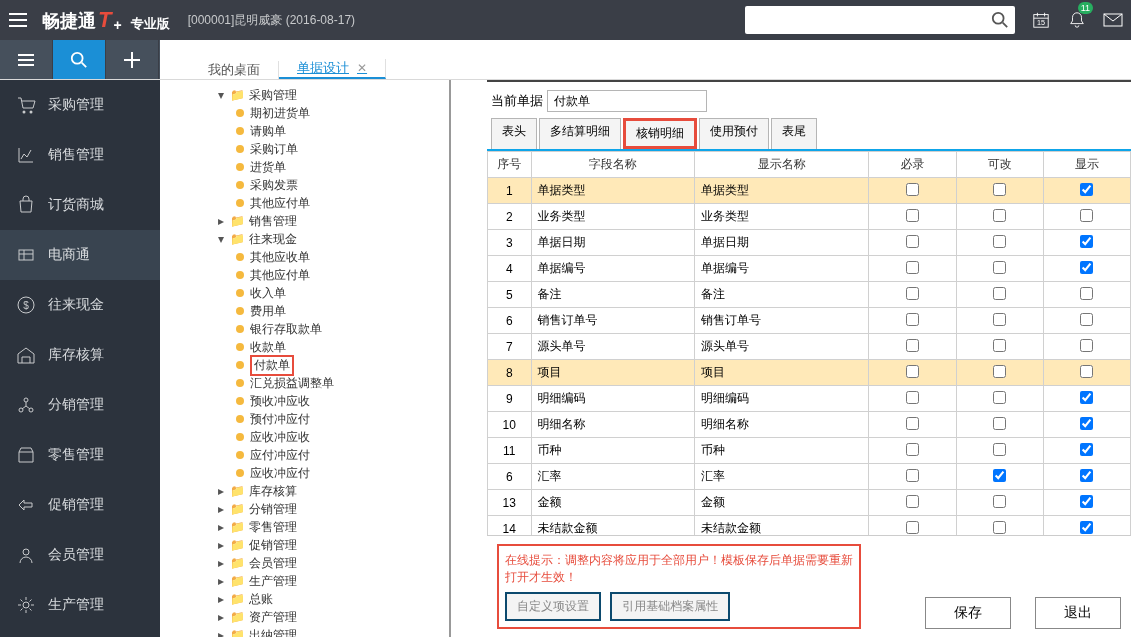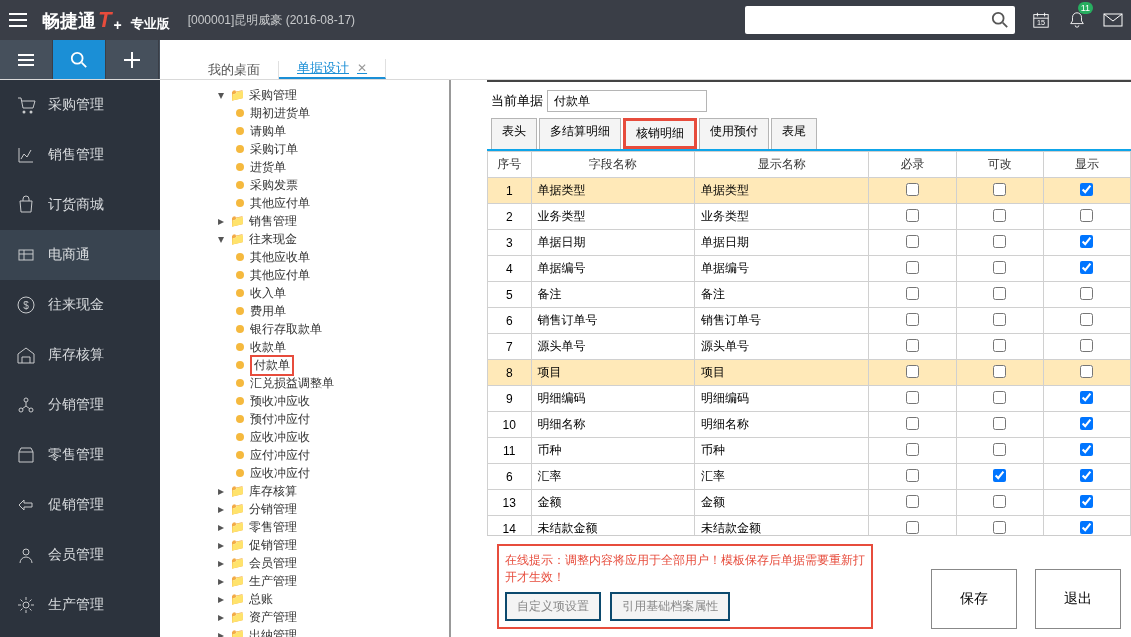--- a/index.html
+++ b/index.html
@@ -67,21 +67,21 @@
     .col-disp { width: 160px; }
     .col-chk { width: 80px; }
     .chk { width: 13px; height: 13px; }
     tr.sel { background: #ffe9b8; }
 
     
     .footer { border-top: 1px solid #ccc; padding: 8px 10px; display: flex; align-items: flex-end; }
     .advice-box { border: 2px solid #e74c3c; padding: 6px; flex: 1; margin-right: 40px; }
     .advice { color: #e74c3c; font-size: 12px; margin-bottom: 6px; }
     .small-btn { border: 2px solid #0c4a6e; background: #f4f4f4; padding: 4px 10px; font-size: 12px; color: #888; cursor: pointer; margin-right: 6px; }
-    .big-btn { border: 1px solid #888; background: #fff; padding: 20px 28px; font-size: 14px; cursor: pointer; margin-left: 18px; }
+    .big-btn { border: 1px solid #888; background: #fff; padding: 6px 28px; font-size: 14px; cursor: pointer; margin-left: 24px; }
 
     
     ::-webkit-scrollbar { width: 10px; }
     ::-webkit-scrollbar-thumb { background: #c0c0c0; }
   </style>
 </head>
 <body>
 
 <div class="topbar">
   <div class="menu-icon">

